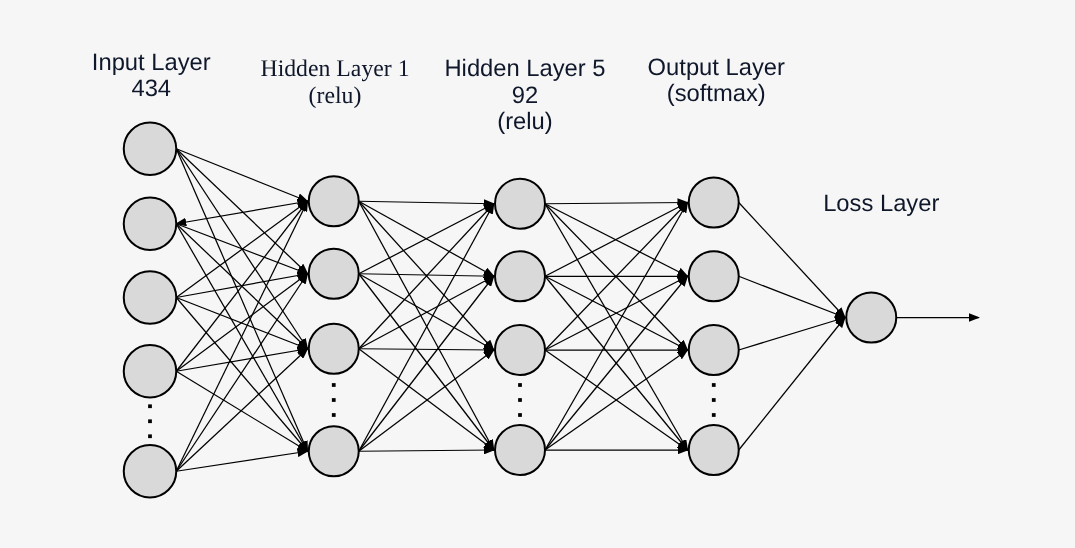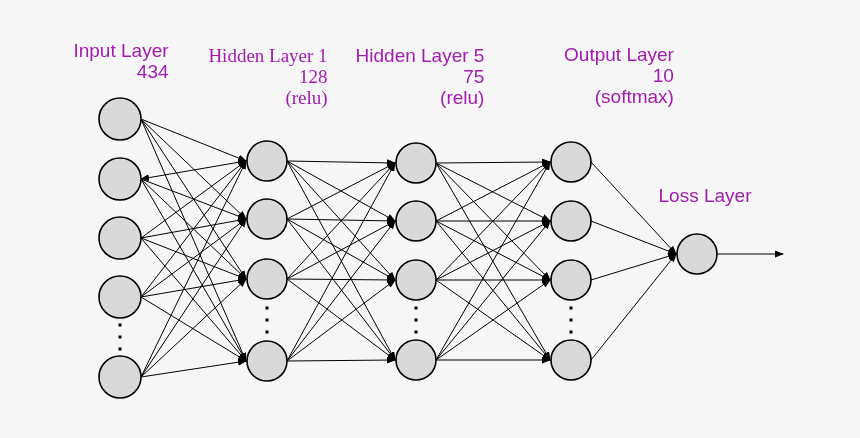--- a/index.html
+++ b/index.html
@@ -20,25 +20,25 @@
     color: #000;
   }
   .stage svg {
     position: absolute;
     left: 0;
     top: 0;
   }
   .layer-label {
     position: absolute;
     transform: translateX(-50%);
-    text-align: right;
+    text-align: center;
     font-size: 19px;
     line-height: 21px;
     white-space: nowrap;
-    color: #a21caf;
+    color: #0f172a;
   }
 </style>
 </head>
 <body style="background: rgb(246, 246, 246);">
 
 <div class="stage">
 
   <svg id="net-svg" width="860" height="438" viewBox="0 0 860 438">
       <defs>
         <marker id="arrow" viewBox="0 0 9 7" markerWidth="9" markerHeight="7" refX="8" refY="3.5" orient="auto-start-reverse" markerUnits="userSpaceOnUse">
@@ -138,33 +138,31 @@
       </g>
     </svg>
 
   <div class="layer-label" id="label-0" style="left: 121px; top: 40px;">
     <div>Input Layer</div>
     <div>434</div>
   </div>
 
   <div class="layer-label" id="label-1" style="left: 268px; top: 45px; font-family: Liberation Serif, serif;">
     <div>Hidden Layer 1</div>
-    <div>128</div>
     <div>(relu)</div>
   </div>
 
   <div class="layer-label" id="label-2" style="left: 420px; top: 45px;">
     <div>Hidden Layer 5</div>
-    <div>75</div>
+    <div>92</div>
     <div>(relu)</div>
   </div>
 
-  <div class="layer-label" id="label-3" style="left: 573px; top: 44px; margin-left: 46px;">
+  <div class="layer-label" id="label-3" style="left: 573px; top: 44px;">
     <div>Output Layer</div>
-    <div>10</div>
     <div>(softmax)</div>
   </div>
 
-  <div class="layer-label" id="label-loss" style="left: 705px; top: 153px; margin-top: 32px;">
+  <div class="layer-label" id="label-loss" style="left: 705px; top: 153px;">
     <div>Loss Layer</div>
   </div>
 
 </div>
 
 </body></html>

